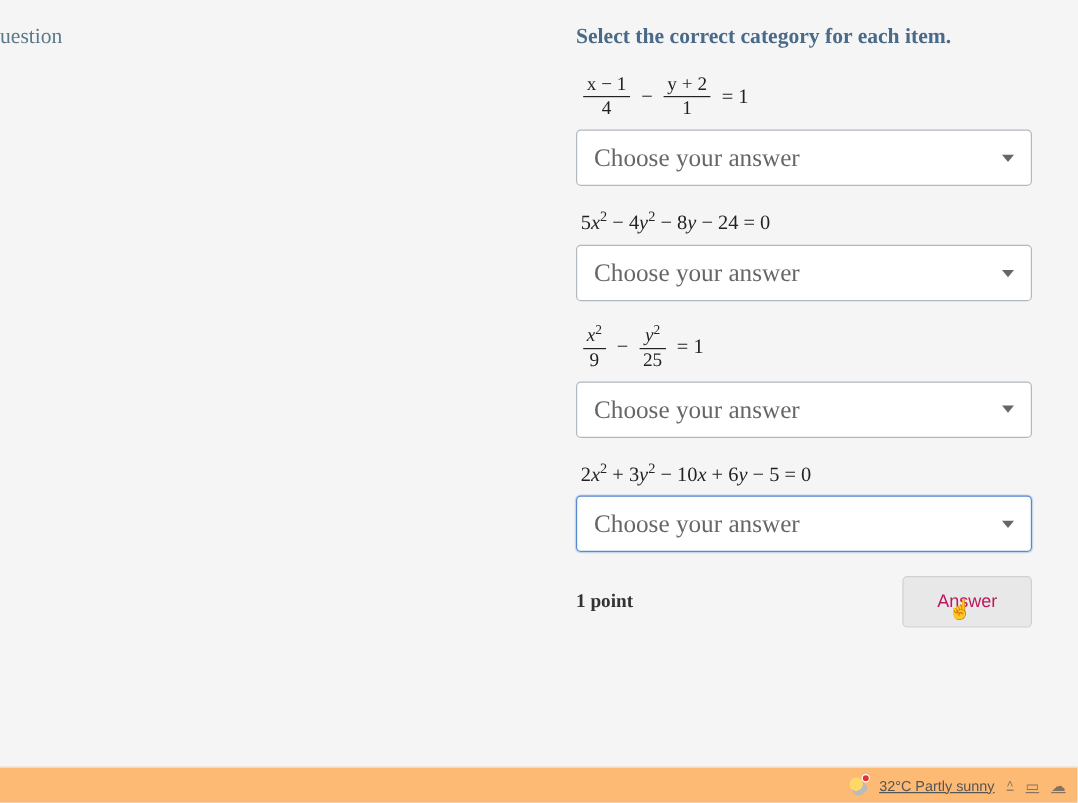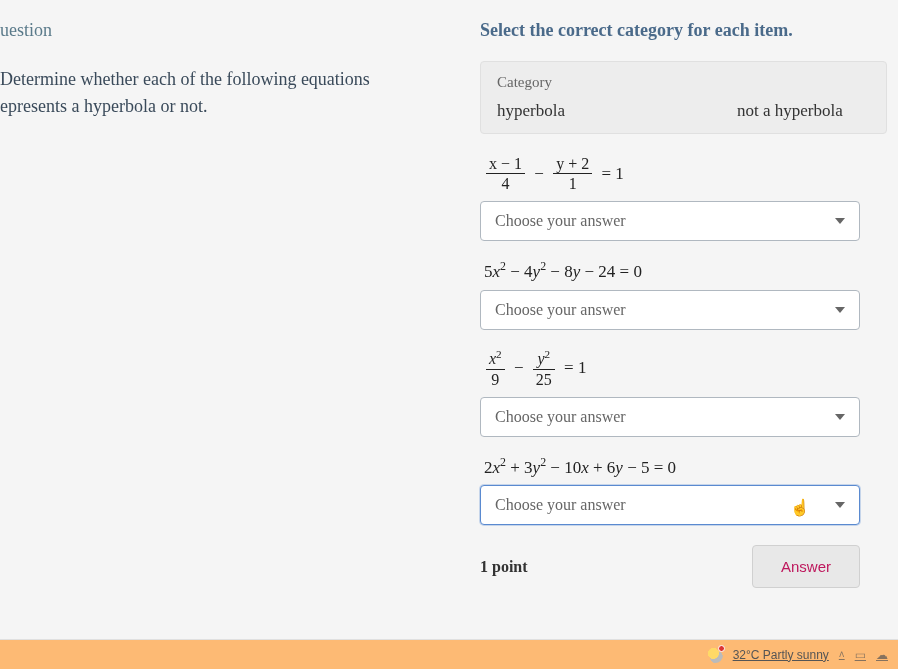--- a/index.html
+++ b/index.html
@@ -96,21 +96,21 @@
     sup { font-size: 0.7em; vertical-align: super; }
     .dropdown {
       border: 1px solid #b0b8c0;
       border-radius: 4px;
       background: #fff;
       padding: 10px 14px;
       display: flex;
       align-items: center;
       justify-content: space-between;
       color: #666;
-      font-size: 16px;
+      font-size: 21px;
       cursor: pointer;
       width: 380px;
     }
     .dropdown.active {
       border: 1.5px solid #5a8ad0;
       box-shadow: 0 0 0 1px rgba(90,138,208,0.3);
     }
     .chevron-down {
       width: 0; height: 0;
       border-left: 5px solid transparent;
@@ -177,36 +177,25 @@
     }
     .tray-chevron { font-size: 10px; }
     .tray-icon { opacity: 0.7; }
   </style>
 </head>
 <body>
 
 <div class="container">
   <div class="left-panel">
     <div class="question-label">uestion</div>
-    <div class="question-text">
-      <span>Determine whether each of the following equations</span><br>
-      <span>epresents a hyperbola or not.</span>
-    </div>
   </div>
 
   <div class="right-panel">
     <div class="instruction">Select the correct category for each item.</div>
 
-    <div class="category-box">
-      <div class="category-label">Category</div>
-      <div class="category-row">
-        <div class="category-opt1">hyperbola</div>
-        <div class="category-opt2">not a hyperbola</div>
-      </div>
-    </div>
 
     <div class="equation-block">
       <div class="equation">
         <span class="frac"><span class="num">x − 1</span><span class="den">4</span></span>
         <span class="eq-mid">−</span>
         <span class="frac"><span class="num">y + 2</span><span class="den">1</span></span>
         <span class="eq-mid">= 1</span>
       </div>
       <div class="dropdown">
         <span>Choose your answer</span>

